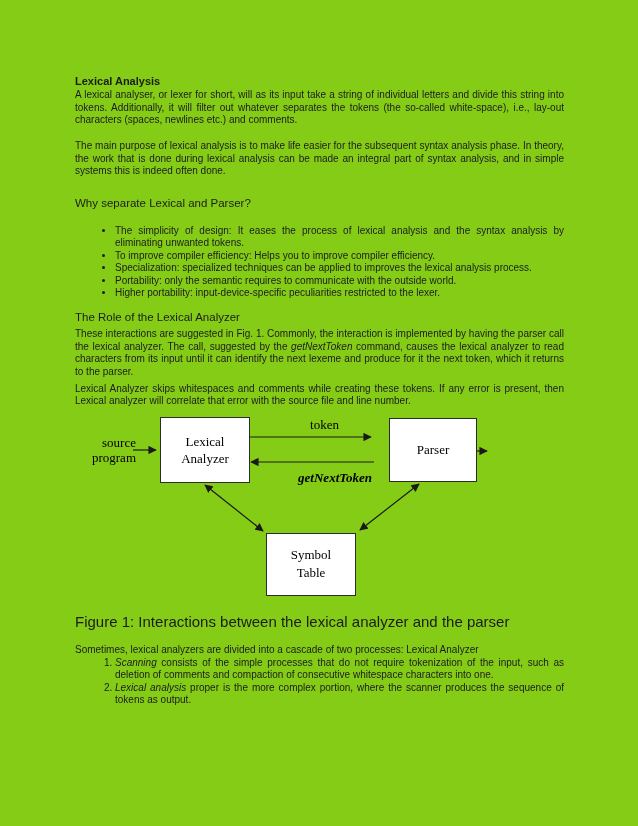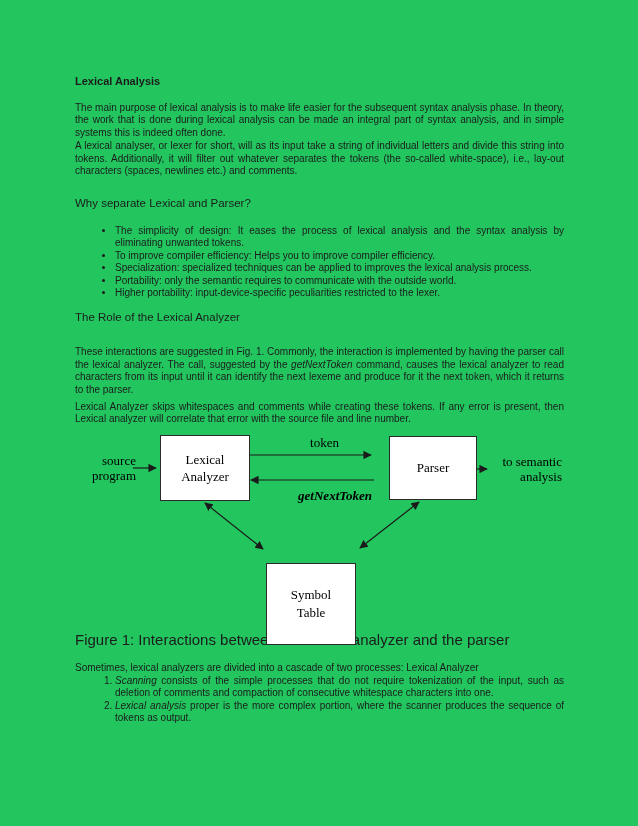--- a/index.html
+++ b/index.html
@@ -1,21 +1,21 @@
 <!DOCTYPE html>
 <html><head>
 <meta charset="utf-8">
 <style>
   * { margin: 0; padding: 0; box-sizing: border-box; }
   html, body { background: #ffffff; }
   .page {
     position: relative;
     width: 638px;
     height: 826px;
-    background: #22c55e;
+    background: #84cc16;
     font-family: "Liberation Sans", "DejaVu Sans", sans-serif;
     color: #1c1c1c;
     overflow: hidden;
   }
   .content {
     position: absolute;
     left: 75px;
     top: 75px;
     width: 489px;
   }
@@ -41,21 +41,21 @@
     margin-top: 15px;
     padding-left: 40px;
     list-style: disc outside;
   }
   ul.reasons li {
     font-size: 10px;
     line-height: 12.4px;
     text-align: justify;
   }
   h2.role { margin-top: 11px; }
-  p.role-1 { margin-top: 22px; }
+  p.role-1 { margin-top: 4px; }
   p.role-2 { margin-top: 4.5px; }
   .it { font-style: italic; }
   
   .diagram {
     position: relative;
     margin-top: 4px;
     margin-left: -75px;   
     width: 638px;
     height: 195px;
     font-family: "Liberation Serif", "DejaVu Serif", serif;
@@ -75,21 +75,21 @@
   }
   .dbox .inner { width: 72px; }
   .dlabel {
     position: absolute;
     text-align: right;
     font-size: 13px;
     line-height: 15px;
   }
   .box-lexical { left: 160px; top: 5px;   width: 90px; height: 66px; }
   .box-parser  { left: 389px; top: 6px;   width: 88px; height: 64px; }
-  .box-symbol  { left: 266px; top: 133px; width: 90px; height: 82px; line-height: 18px; }
+  .box-symbol  { left: 266px; top: 121px; width: 90px; height: 63px; line-height: 18px; }
   .lbl-source   { left: 70px;  top: 23px; width: 66px; }
   .lbl-token    { left: 279px; top: 5px;  width: 60px; }
   .lbl-getnext  { left: 252px; top: 58px; width: 120px; font-style: italic; font-weight: 600; }
   .lbl-semantic { left: 486px; top: 24px; width: 76px; }
   
   p.caption {
     margin-top: 9px;
     font-size: 15px;
     line-height: 12.5px;
     text-align: left;
@@ -106,23 +106,23 @@
   }
 </style>
 </head>
 <body>
 
 <div class="page">
   <div class="content">
 
     <h1 class="doc-title">Lexical Analysis</h1>
 
+    <p class="body intro-1">A lexical analyser, or lexer for short, will as its input take a string of individual letters and divide this string into tokens. Additionally, it will filter out whatever separates the tokens (the so-called white-space), i.e., lay-out characters (spaces, newlines etc.) and comments.</p>
+
     <p class="body intro-2">The main purpose of lexical analysis is to make life easier for the subsequent syntax analysis phase. In theory, the work that is done during lexical analysis can be made an integral part of syntax analysis, and in simple systems this is indeed often done.</p>
-
-    <p class="body intro-1">A lexical analyser, or lexer for short, will as its input take a string of individual letters and divide this string into tokens. Additionally, it will filter out whatever separates the tokens (the so-called white-space), i.e., lay-out characters (spaces, newlines etc.) and comments.</p>
 
     <h2 class="sec why">Why separate Lexical and Parser?</h2>
 
     <ul class="reasons">
       <li>The simplicity of design: It eases the process of lexical analysis and the syntax analysis by eliminating unwanted tokens.</li>
       <li>To improve compiler efficiency: Helps you to improve compiler efficiency.</li>
       <li>Specialization: specialized techniques can be applied to improves the lexical analysis process.</li>
       <li>Portability: only the semantic requires to communicate with the outside world.</li>
       <li>Higher portability: input-device-specific peculiarities restricted to the lexer.</li>
     </ul>
@@ -154,21 +154,20 @@
           <span class="inner">Lexical Analyzer</span>
         </div>
 
       <div class="dlabel lbl-token">token</div>
       <div class="dlabel lbl-getnext">getNextToken</div>
 
       <div class="dbox box-parser">
           <span class="inner">Parser</span>
         </div>
 
-      <div class="dlabel lbl-semantic">to semantic analysis</div>
 
       <div class="dbox box-symbol">
           <span class="inner">Symbol Table</span>
         </div>
     </div>
 
     <p class="body caption">Figure 1: Interactions between the lexical analyzer and the parser</p>
 
     <p class="body cascade">Sometimes, lexical analyzers are divided into a cascade of two processes: Lexical Analyzer</p>
 

